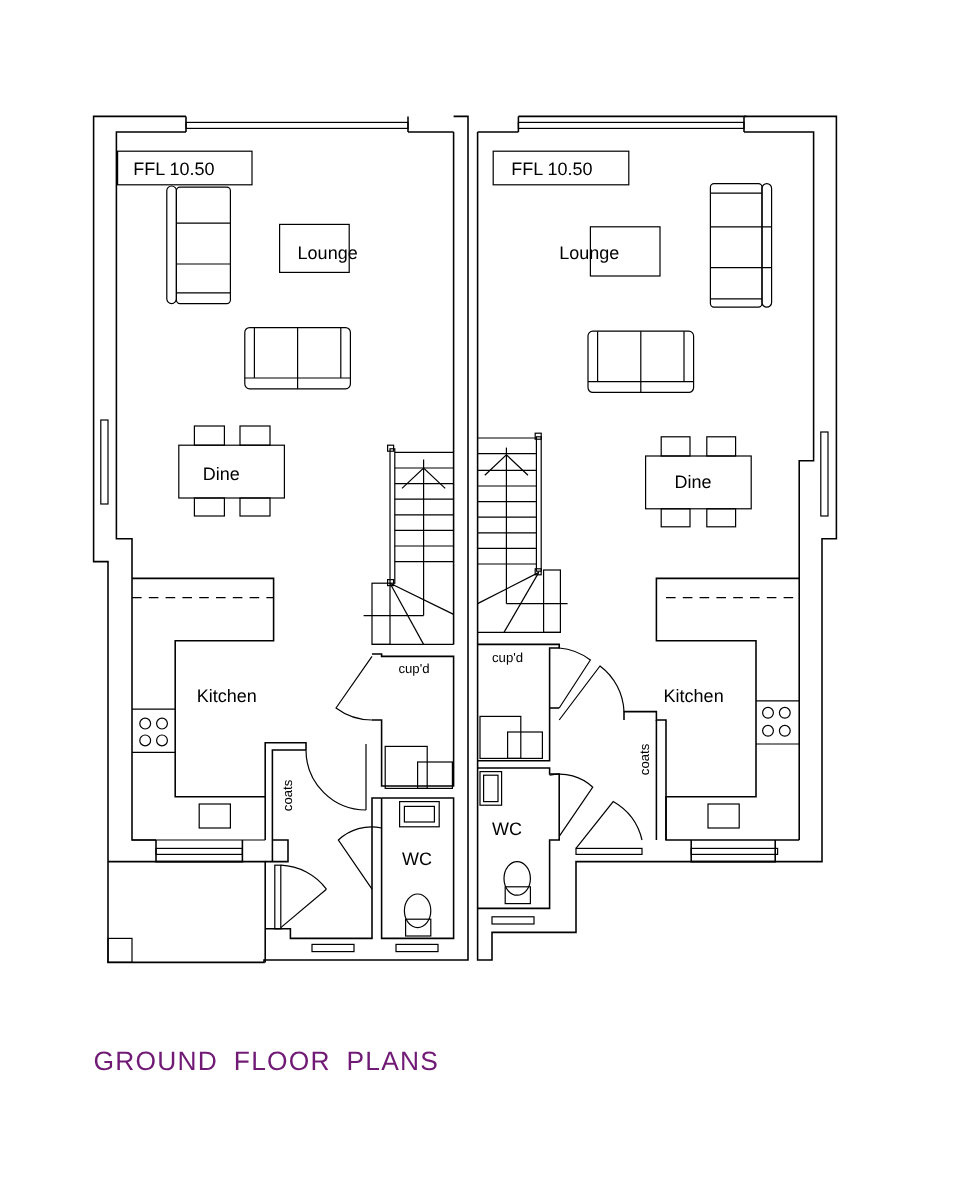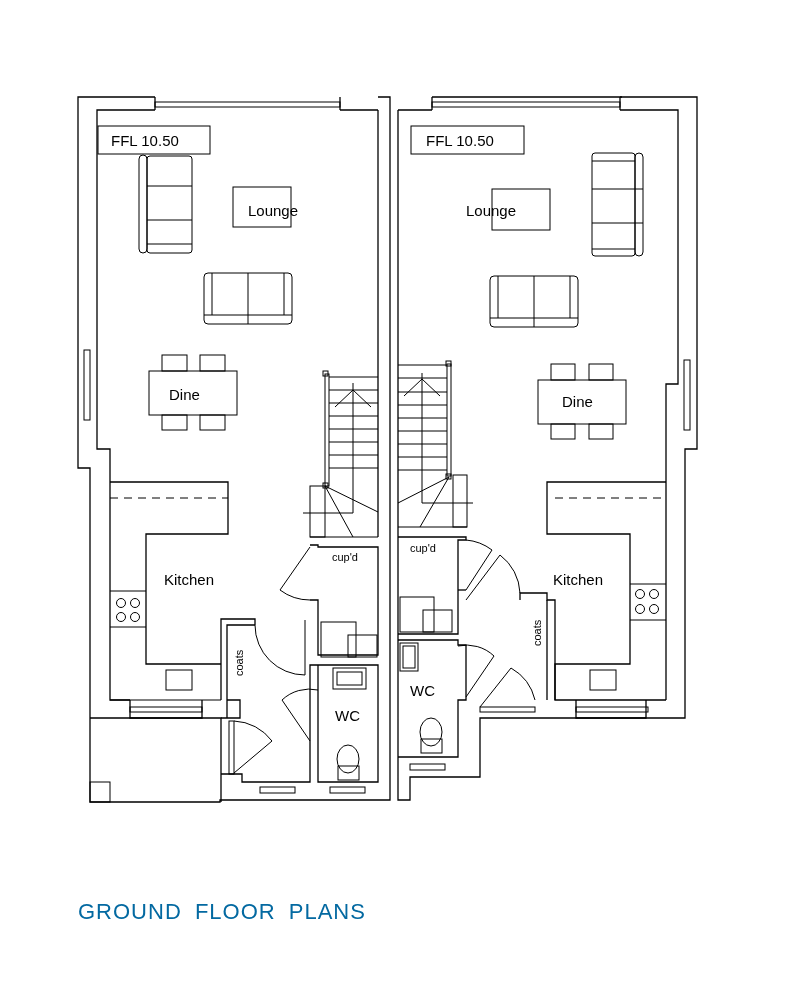--- a/index.html
+++ b/index.html
@@ -5,22 +5,22 @@
   html, body { margin: 0; padding: 0; background: #ffffff; }
   body { width: 801px; height: 981px; position: relative; overflow: hidden; }
   svg#plan { position: absolute; left: 0; top: 0; }
   .w { fill: none; stroke: #000; stroke-width: 1.3; }
   .t { fill: none; stroke: #000; stroke-width: 1; }
   .d { fill: none; stroke: #000; stroke-width: 1; stroke-dasharray: 8 6; }
   .lbl { font-family: "Liberation Sans", sans-serif; fill: #000; }
   .room { font-size: 15px; }
   .small { font-size: 11px; }
   .ffl { font-size: 15px; }
-  .title { position: absolute; left: 78px; top: 899px; font-family: "Liberation Sans", sans-serif;
-           font-size: 22px; letter-spacing: 1px; word-spacing: 6px; color: #0369a1; }
+  .title { position: absolute; left: 78px; top: 872px; font-family: "Liberation Sans", sans-serif;
+           font-size: 22px; letter-spacing: 1px; word-spacing: 6px; color: #701a75; }
 </style>
 </head>
 <body>
 
 <svg id="plan" width="801" height="981" viewBox="0 0 801 981" xmlns="http://www.w3.org/2000/svg">
 
   <g>
 
     <polyline class="w" points="155,97 78,97 78,468 90,468 90,802 220,802 220,800 390,800 390,97 378,97"></polyline>
     <polyline class="w" points="622,97 620,97"></polyline>

